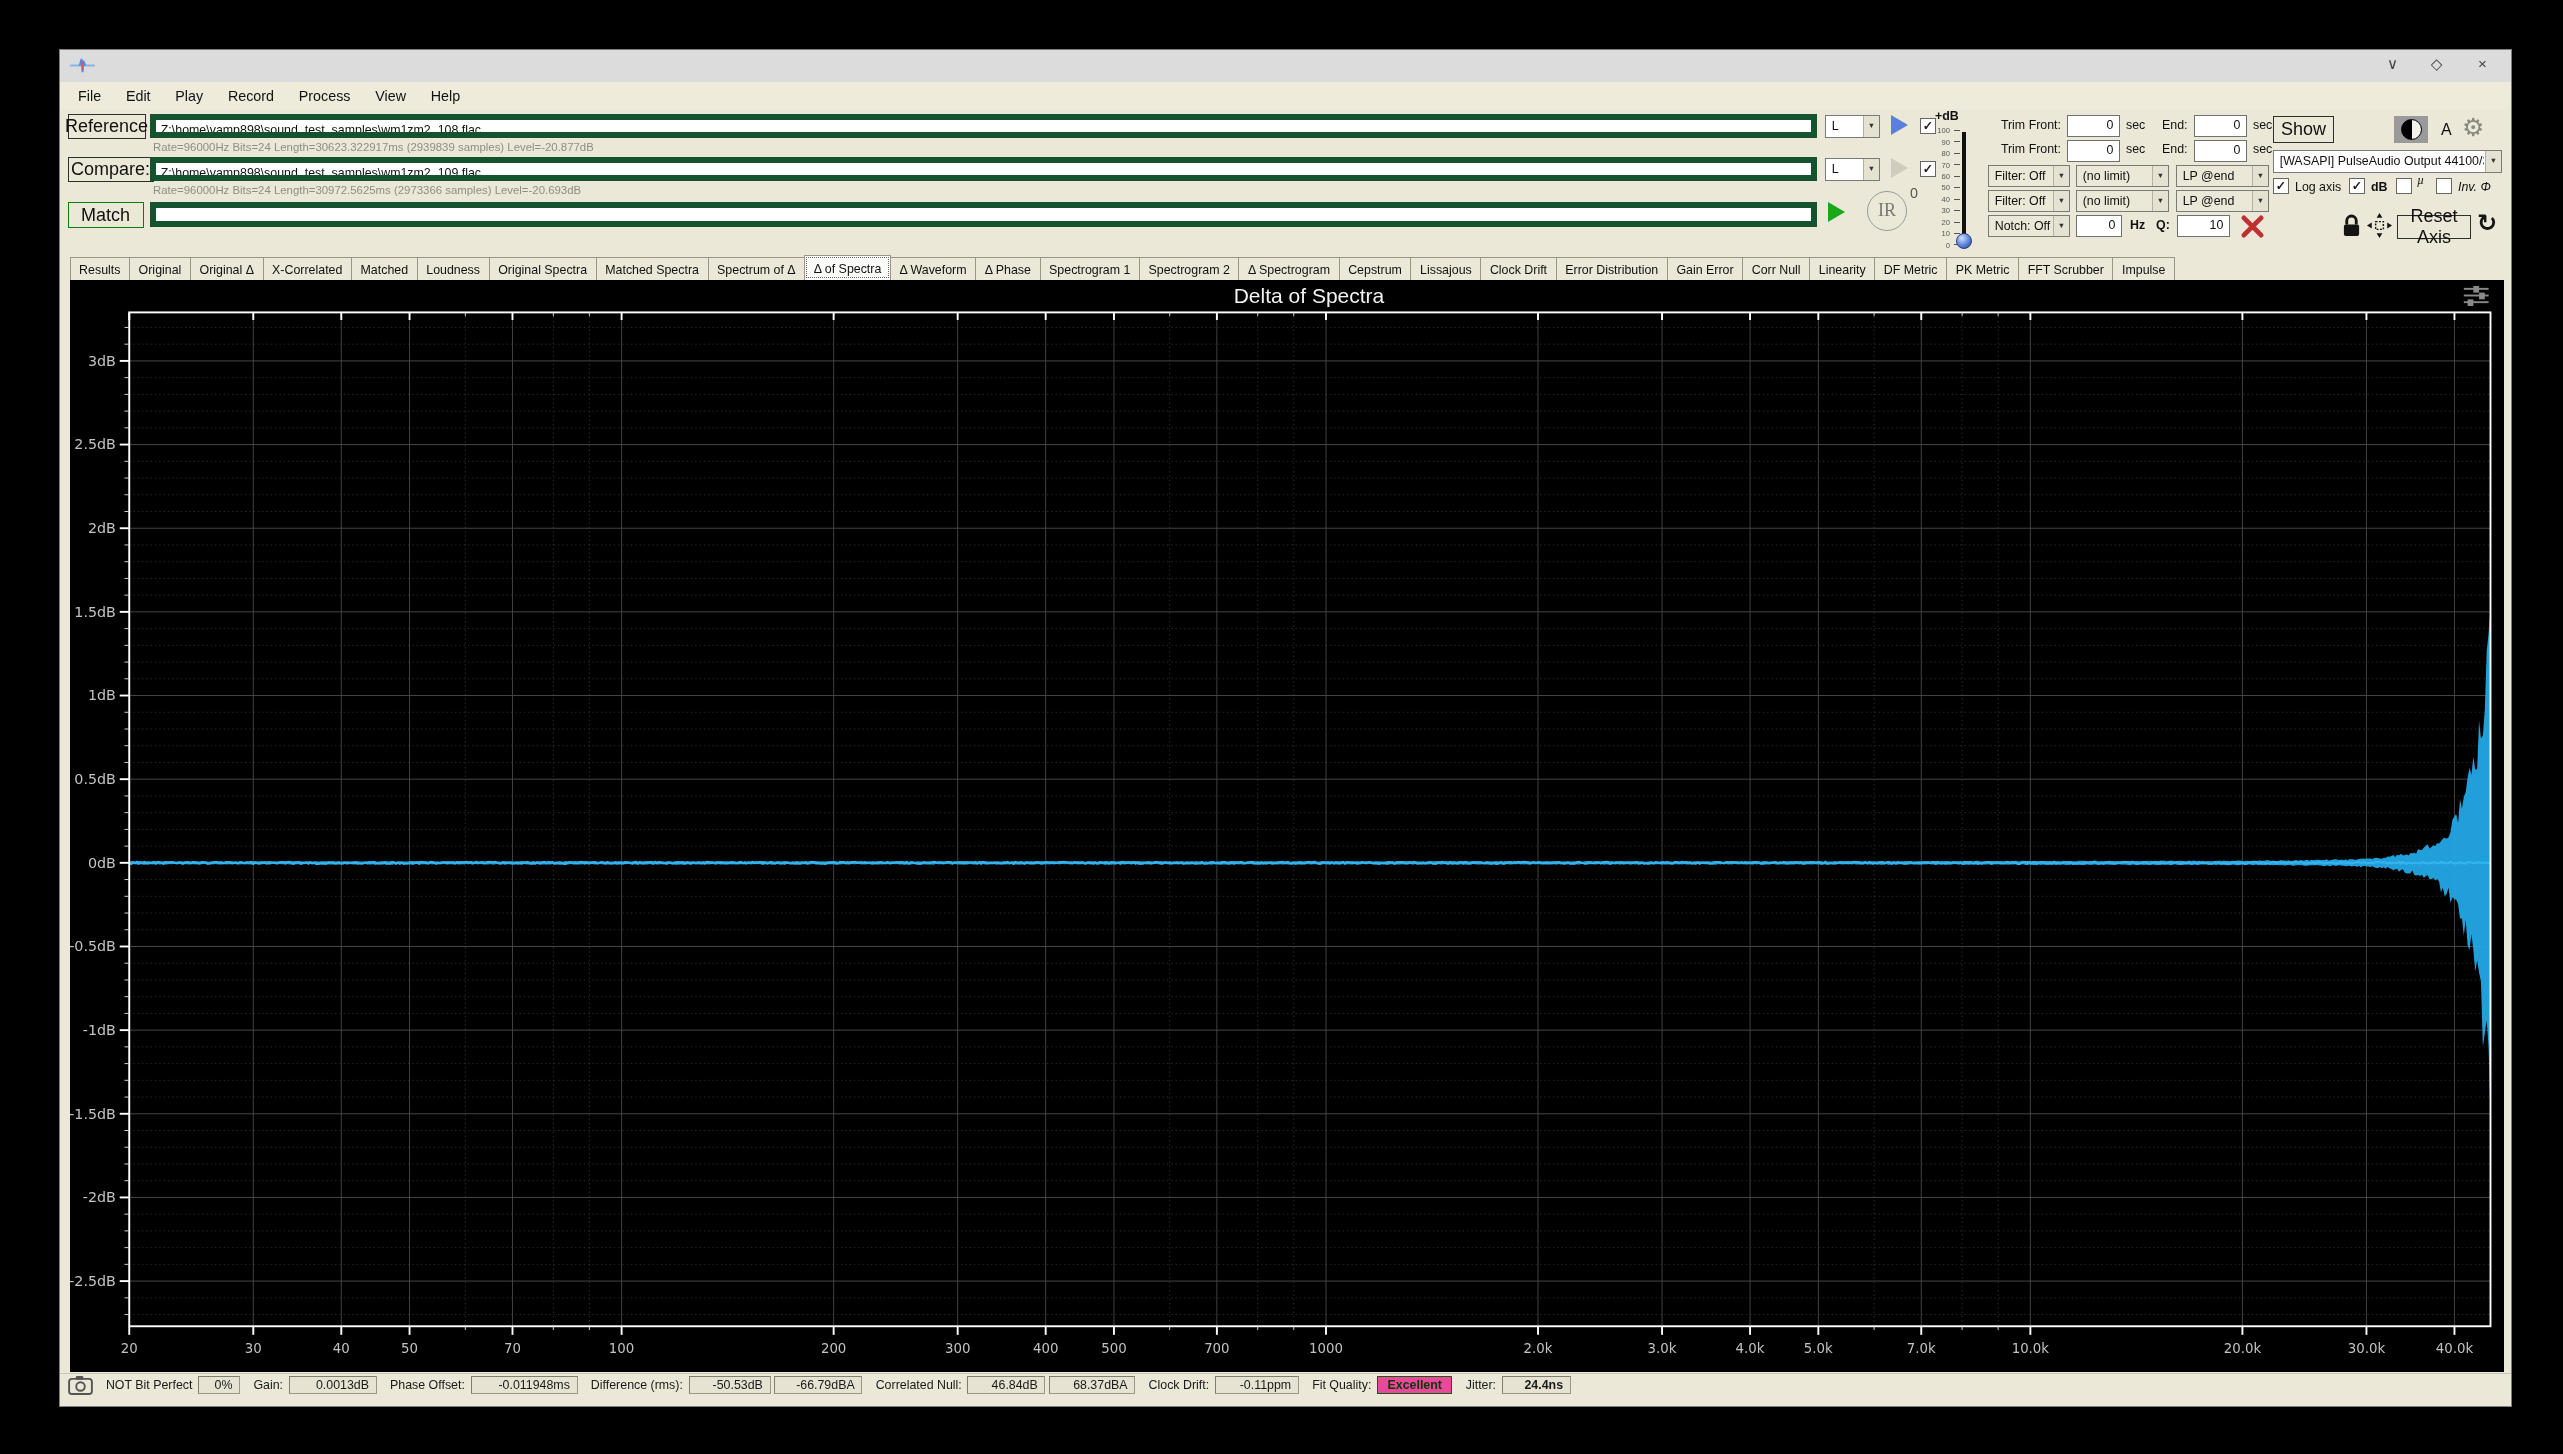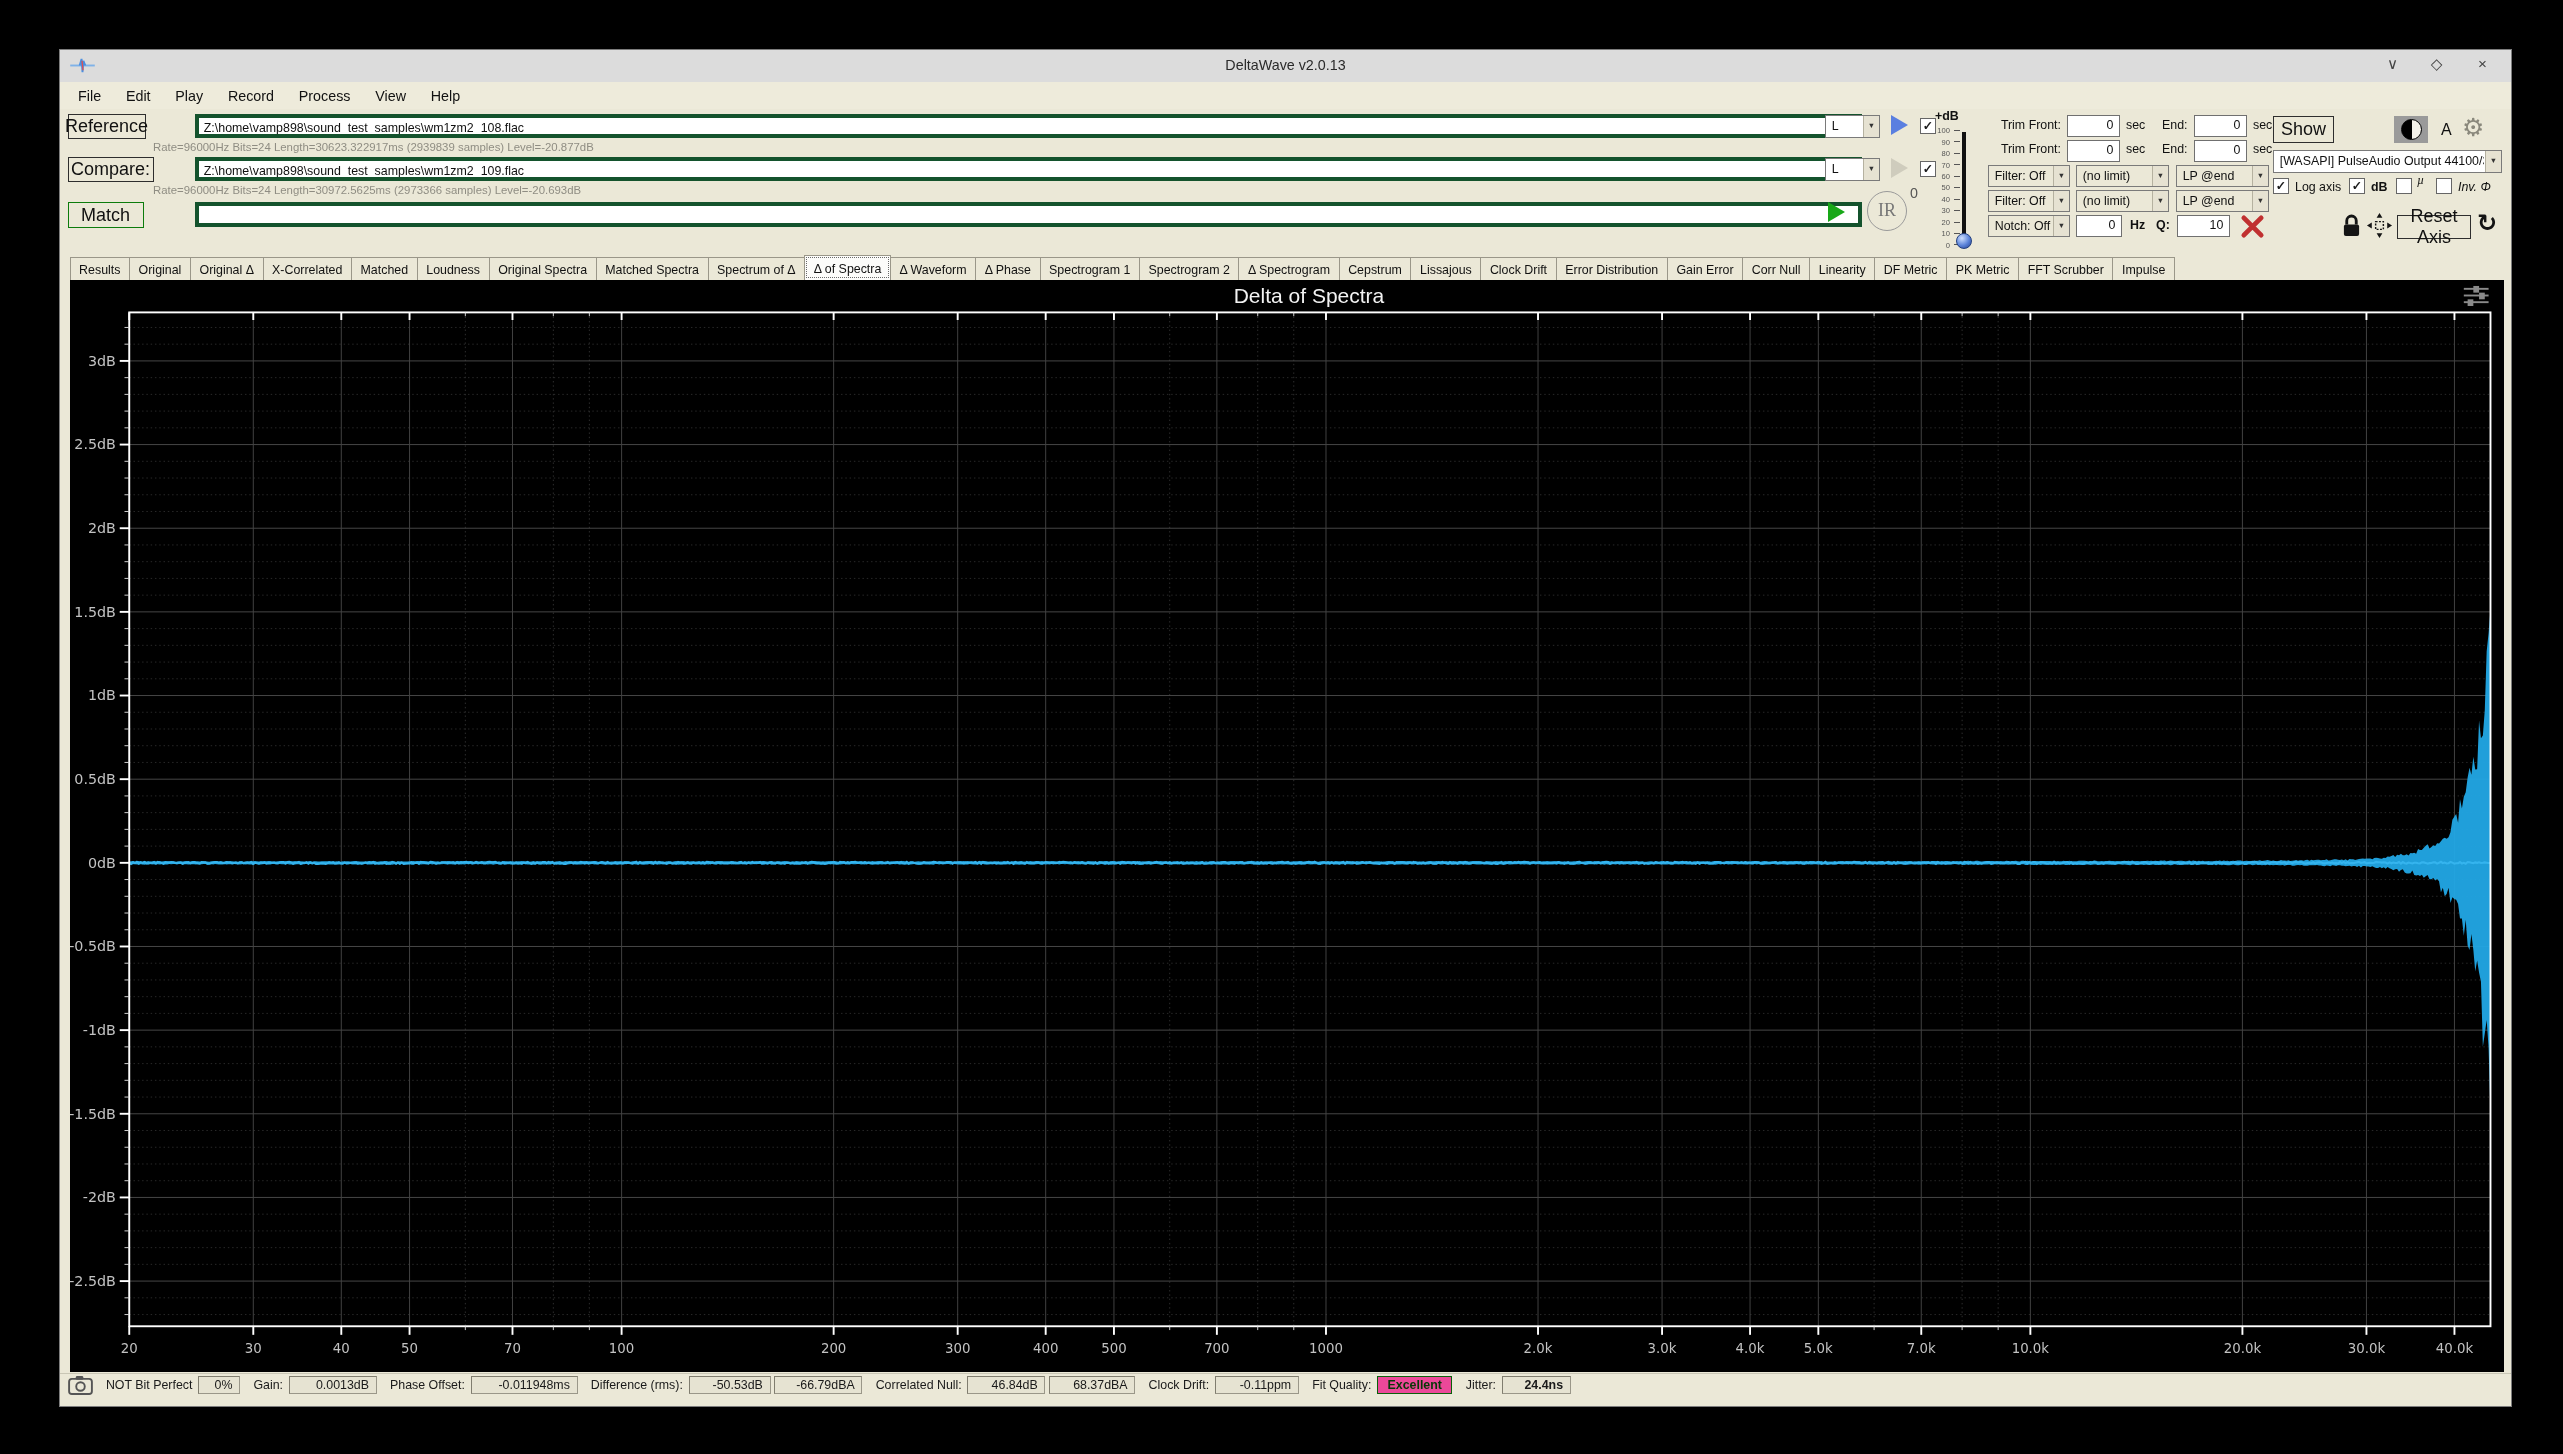--- a/index.html
+++ b/index.html
@@ -12,22 +12,22 @@
   .titlebar .title{position:absolute;left:0;right:0;top:6.7px;text-align:center;font-size:14.3px;color:#2a2a2a;}
   .appicon{position:absolute;left:9.5px;top:6.7px;width:25px;height:17px;}
   .winctl{position:absolute;top:4.8px;font-size:15.2px;color:#444;width:23px;text-align:center;cursor:default;}
   
   .menubar{position:absolute;left:0;top:32px;width:100%;height:27px;background:#eeebdb;display:flex;align-items:center;padding-left:5.7px;box-sizing:border-box;}
   .menu-item{font-size:14.3px;color:#111;padding:2.9px 12.4px;}
   
   .btn{position:absolute;box-sizing:border-box;background:#ebe8d7;border:1.9px solid #2e2e2e;
     font-size:18px;color:#111;text-align:center;display:flex;align-items:center;justify-content:center;}
   .btn.green{border-color:#0c7c0c;}
-  .tfield{position:absolute;box-sizing:border-box;background:#fff;border:4px solid #14532d;
-    font-size:12.4px;color:#111;padding:2.9px 0 0 4.8px;white-space:nowrap;overflow:hidden;margin-left:45px;}
+  .tfield{position:absolute;box-sizing:border-box;background:#fff;border:6px solid #14532d;
+    font-size:12.4px;color:#111;padding:2.9px 0 0 4.8px;white-space:nowrap;overflow:hidden;}
   .info{position:absolute;font-size:11.4px;color:#8f8d83;white-space:nowrap;}
   .combo{position:absolute;box-sizing:border-box;background:#fff;border:1px solid #7a7a7a;font-size:12.4px;color:#111;}
   .combo .val{position:absolute;left:5.7px;top:2.9px;right:17px;white-space:nowrap;overflow:hidden;}
   .combo .dd{position:absolute;right:0;top:0;bottom:0;width:15.2px;background:#e6e2d2;border-left:1px solid #b5b1a0;
     text-align:center;font-size:8.6px;color:#333;line-height:19px;}
   .combo.flat{background:#ebe8d7;}
   .checkbox{position:absolute;width:16px;height:16px;background:#fff;border:1px solid #666;box-sizing:border-box;
     font-size:12.4px;font-weight:bold;color:#1a1a1a;text-align:center;line-height:14.3px;}
   .play{position:absolute;width:0;height:0;border-style:solid;border-width:10.5px 0 10.5px 17px;border-color:transparent;}
   .play.blue{border-left-color:#5a7fe0;}
@@ -75,21 +75,20 @@
 <body>
 
 <div class="window">
 
   <div class="titlebar">
     <svg class="appicon" viewBox="0 0 26 18">
       <line x1="0" y1="9" x2="26" y2="9" stroke="#7fb2e8" stroke-width="2"></line>
       <path d="M10 9 L12 2 L13 16 L14 4 L16 9" fill="none" stroke="#4b8fe0" stroke-width="2"></path>
       <line x1="12.5" y1="4" x2="13.5" y2="14" stroke="#e05050" stroke-width="1.4"></line>
     </svg>
-    <div class="title">DeltaWave v2.0.13</div>
     <div class="winctl" style="right:107px;">∨</div>
     <div class="winctl" style="right:63px;">◇</div>
     <div class="winctl" style="right:17px;">×</div>
   </div>
 
   <div class="menubar" id="menubar">
       <span class="menu-item">File</span>
       <span class="menu-item">Edit</span>
       <span class="menu-item">Play</span>
       <span class="menu-item">Record</span>

